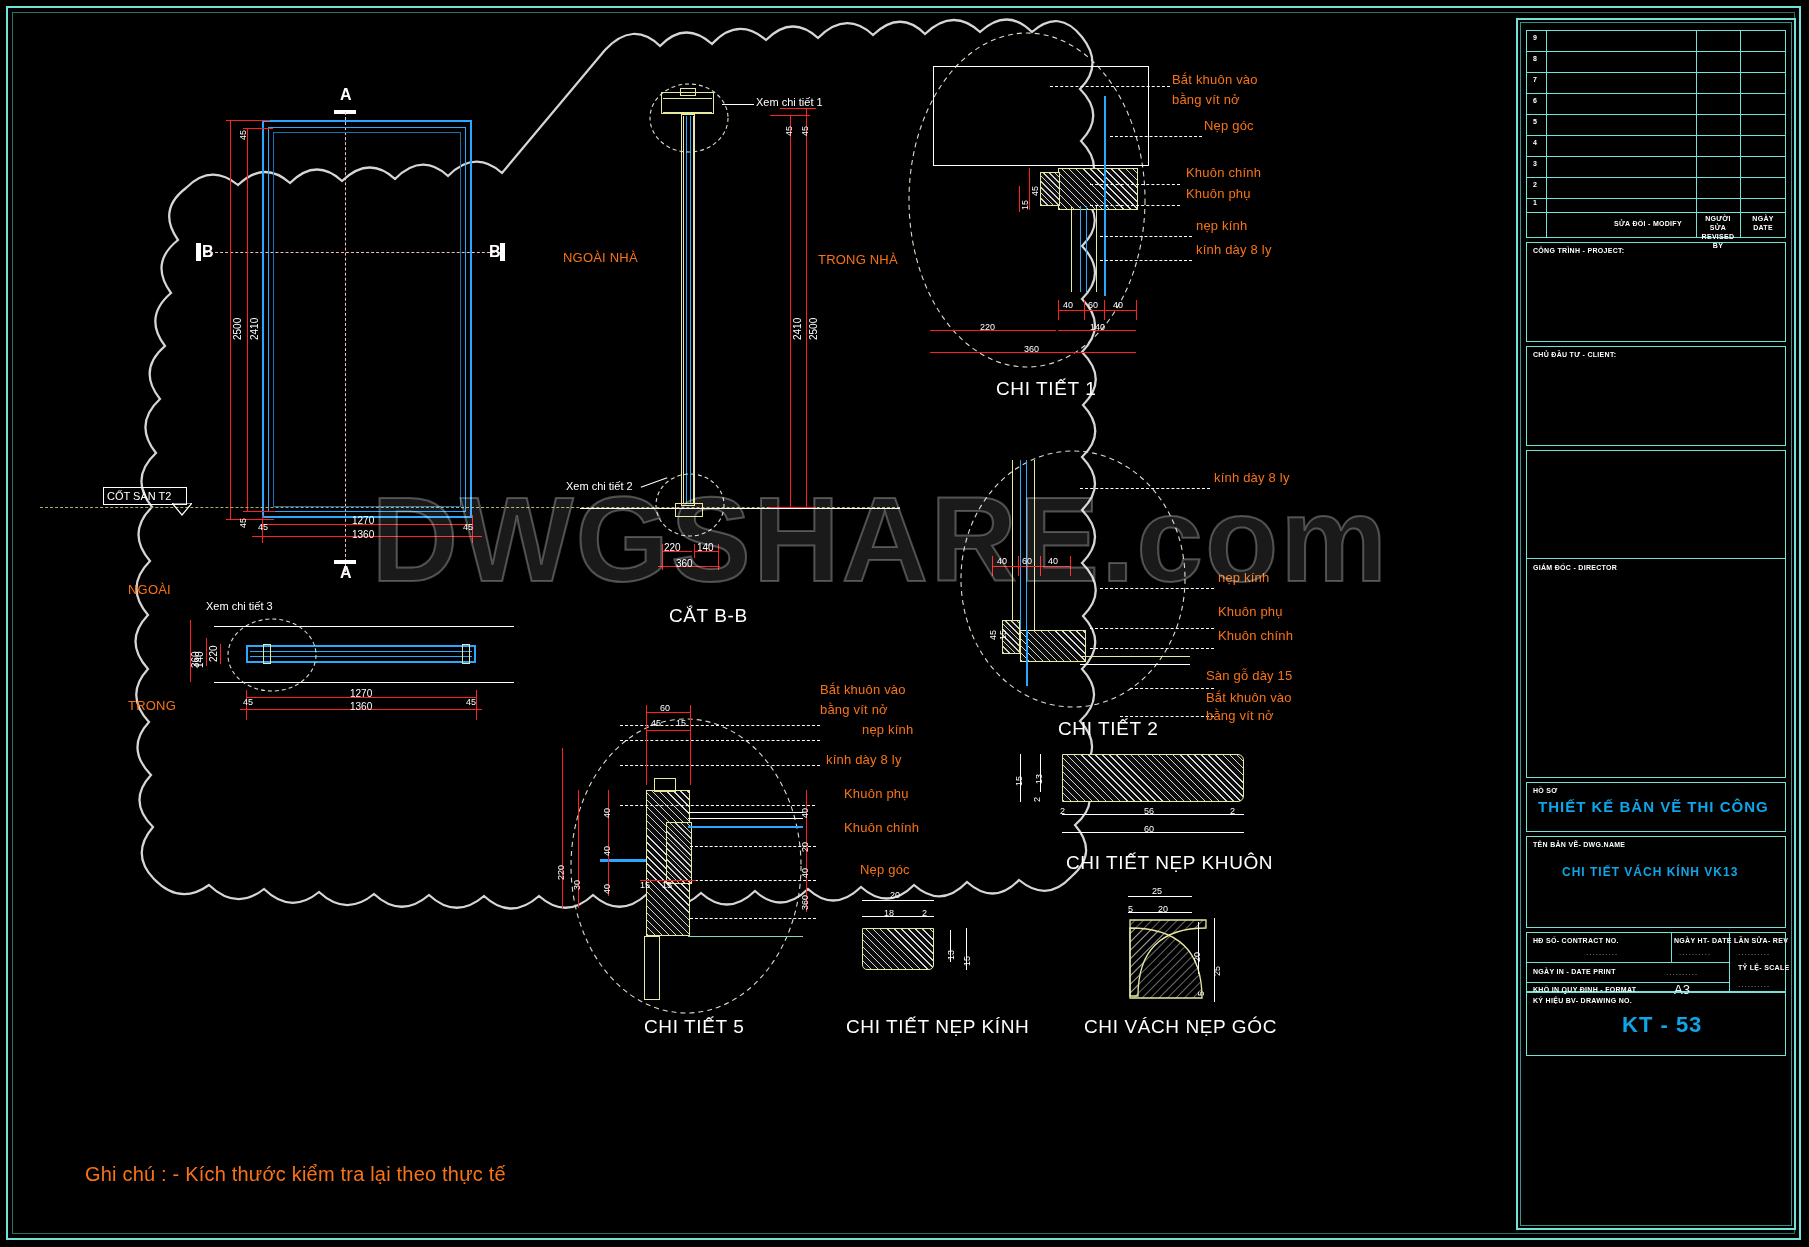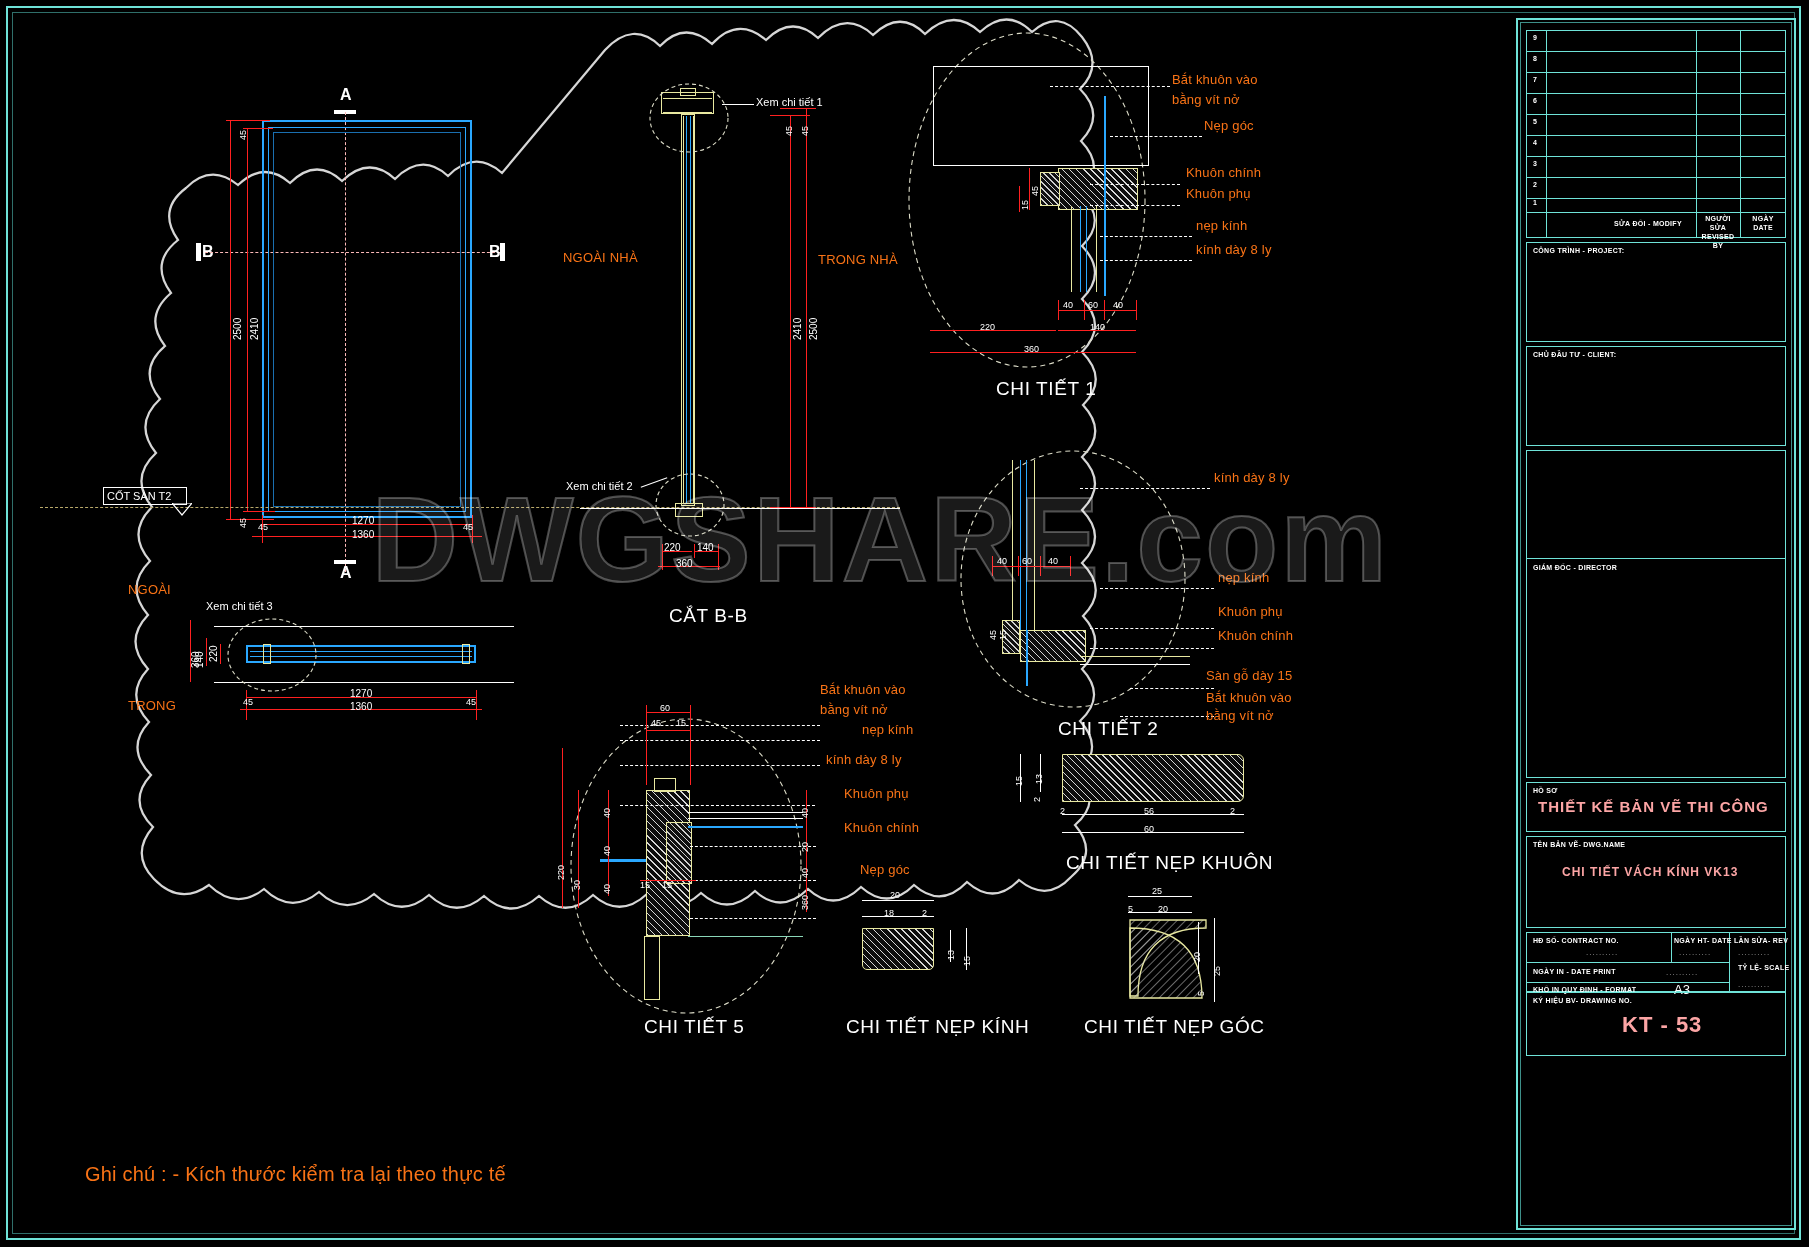--- a/index.html
+++ b/index.html
@@ -47,21 +47,21 @@
 
   
   #titleblock{left:1516px;top:18px;width:280px;height:1212px;}
   .tb-frame{position:absolute;inset:0;border:2px solid #6fe3d8;box-sizing:border-box;}
   .tb-frame2{position:absolute;left:4px;top:4px;right:4px;bottom:4px;border:1px solid #3d8f89;box-sizing:border-box;}
   .tb-cell{position:absolute;border:1px solid #6fe3d8;box-sizing:border-box;}
   .tb-grid{position:absolute;border-top:1px solid #6fe3d8;height:0;}
   .tb-gridv{position:absolute;border-left:1px solid #6fe3d8;width:0;}
   .tbtxt{position:absolute;color:#fff;font-size:7px;font-weight:bold;white-space:nowrap;letter-spacing:.3px;}
   .tbtxt9{position:absolute;color:#fff;font-size:9px;font-weight:bold;white-space:nowrap;}
-  .tbred{position:absolute;color:#fca5a5;font-weight:bold;white-space:nowrap;letter-spacing:1px;}
+  .tbred{position:absolute;color:#0ea5e9;font-weight:bold;white-space:nowrap;letter-spacing:1px;}
   .dots{position:absolute;color:#aaa;font-size:8px;letter-spacing:1px;}
 
   
   #watermark{
     left:9px;top:470px;width:1380px;text-align:right;
     font-family:"Liberation Sans",sans-serif;font-size:120px;font-weight:bold;
     color:rgba(255,255,255,0.10);
     -webkit-text-stroke:2px rgba(255,255,255,0.28);
     letter-spacing:2px;white-space:nowrap;pointer-events:none;
   }
@@ -436,21 +436,21 @@
   <div class="abs wline" style="left:1128px;top:912px;width:14px;"></div>
   <div class="abs wline" style="left:1142px;top:912px;width:50px;"></div>
   <div class="abs dimtxt" style="left:1152px;top:886px;font-size:9px;">25</div>
   <div class="abs dimtxt" style="left:1128px;top:904px;font-size:9px;">5</div>
   <div class="abs dimtxt" style="left:1158px;top:904px;font-size:9px;">20</div>
   <div class="abs wvline" style="left:1198px;top:922px;height:52px;"></div>
   <div class="abs wvline" style="left:1214px;top:918px;height:84px;"></div>
   <div class="abs dimtxt-v" style="left:1192px;top:962px;font-size:9px;">20</div>
   <div class="abs dimtxt-v" style="left:1196px;top:996px;font-size:9px;">5</div>
   <div class="abs dimtxt-v" style="left:1212px;top:976px;font-size:9px;">25</div>
-  <div class="abs title-lbl" style="left:1084px;top:1016px;">CHI TIẾT NẸP GÓC</div>
+  <div class="abs title-lbl" style="left:1084px;top:1016px;">CHI VÁCH NẸP GÓC</div>
 
   <div class="abs lbl" style="left:85px;top:1163px;font-size:20px;">Ghi chú : - Kích thước kiểm tra lại theo thực tế</div>
 
   <div class="abs" id="watermark">DWGSHARE.com</div>
 
   <div class="abs" id="titleblock">
     <div class="tb-frame"></div>
     <div class="tb-frame2"></div>
 
     <div class="tb-cell" style="left:10px;top:12px;width:260px;height:208px;"></div>

